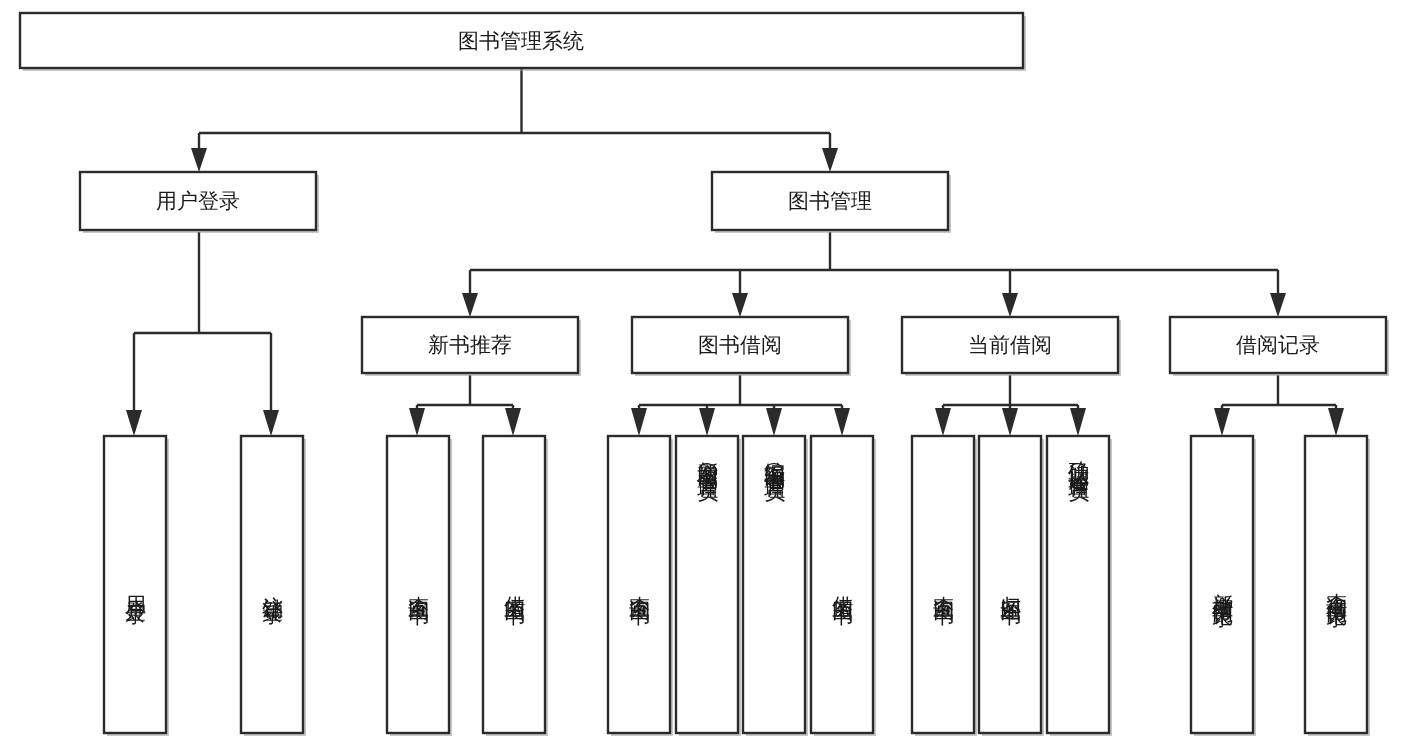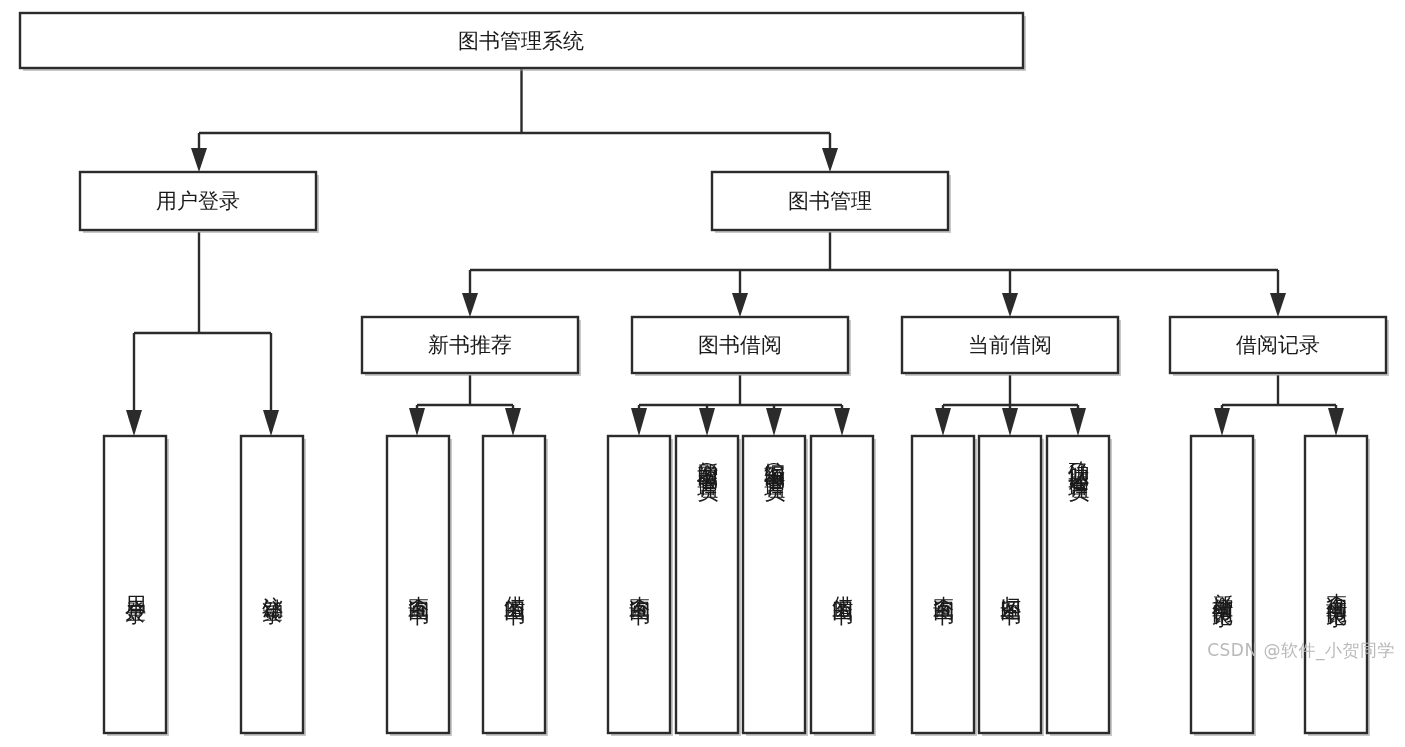--- a/index.html
+++ b/index.html
@@ -283,14 +283,13 @@
   </div>
 
   <div class="leaf-label-wrap" style="left:1191px; top:436px; width:62px; height:297px;">
     <span class="leaf-label">新增借阅记录</span>
   </div>
 
   <div class="leaf-label-wrap" style="left:1305px; top:436px; width:62px; height:297px;">
     <span class="leaf-label">查询借阅记录</span>
   </div>
 
-  <div class="watermark">CSDN @软件_小贺同学</div>
 </div>
 
 </body></html>

